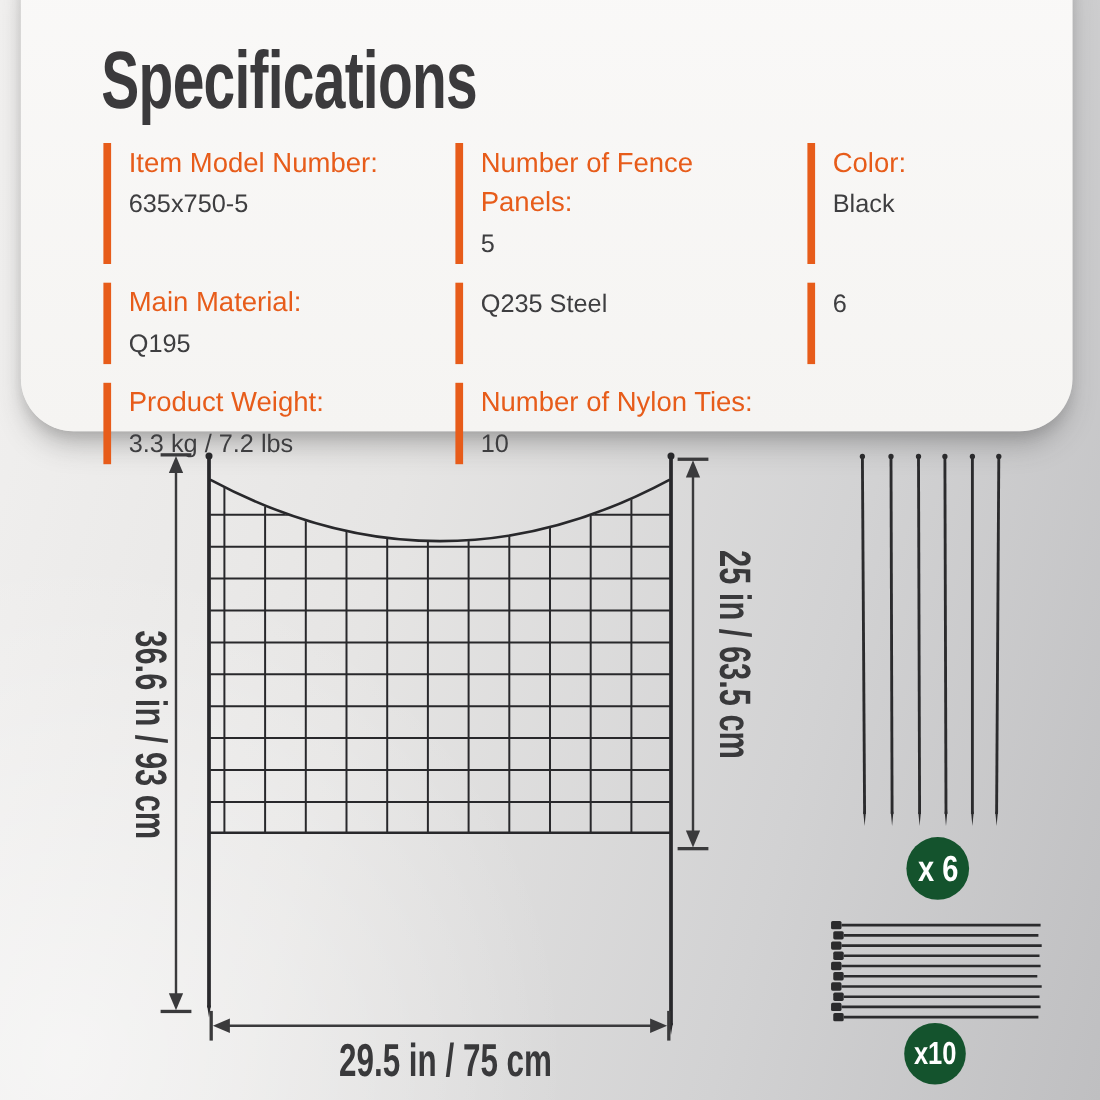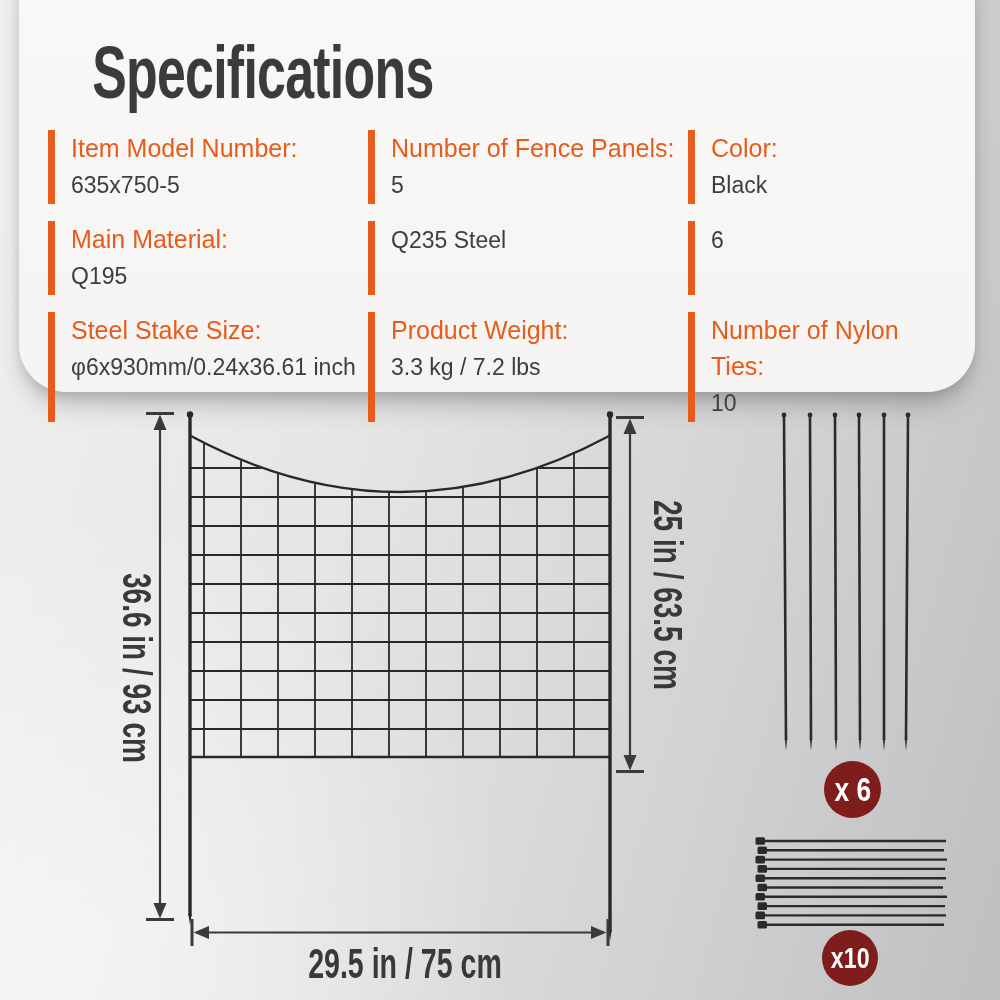--- a/index.html
+++ b/index.html
@@ -18,33 +18,33 @@
   }
   .title{
     position:absolute;left:0;right:0;top:96px;
     font-size:74px;font-weight:bold;color:#3B3A3C;line-height:1;
   }
   .title .cond{display:inline-block;transform:scaleX(0.70);letter-spacing:-1px;}
   .spec-grid{
     position:absolute;left:29px;top:190px;width:905px;
     display:grid;grid-template-columns:320px 320px 265px;row-gap:17px;
   }
-  .spec-item{border-left:7px solid #E75C1A;padding-left:16px;}
+  .spec-item{border-left:7px solid #E75C1A;padding-left:16px;margin-left:46px;}
   .spec-label{color:#E75C1A;font-size:25px;line-height:36px;}
   .spec-value{color:#3E3E40;font-size:23px;line-height:38px;}
   .diagram{position:absolute;left:0;top:0;width:1000px;height:1000px;}
   .dim-label{
     position:absolute;white-space:nowrap;font-weight:bold;color:#39393B;
     font-size:40px;width:300px;text-align:center;line-height:46px;
   }
   #dim-total{left:-13px;top:645px;transform:rotate(90deg) scaleX(0.70);}
   #dim-mesh{left:518px;top:572px;transform:rotate(90deg) scaleX(0.70);}
   #dim-width{left:255px;top:941px;font-size:42px;transform:scaleX(0.68);}
   .badge{
-    position:absolute;border-radius:50%;background:#7f1d1d;color:#FFFFFF;
+    position:absolute;border-radius:50%;background:#14532d;color:#FFFFFF;
     display:flex;align-items:center;justify-content:center;font-weight:bold;
   }
   .badge .cond{display:inline-block;transform:scaleX(0.80);}
   #badge-stakes{left:824px;top:761px;width:57px;height:57px;font-size:33px;}
   #badge-ties{left:822px;top:930px;width:56px;height:56px;font-size:29px;}
 </style>
 </head>
 <body>
 
 <div class="spec-card">
@@ -66,24 +66,20 @@
     </div>
     <div class="spec-item">
       <div class="spec-label">Main Material:</div>
       <div class="spec-value">Q195</div>
     </div>
     <div class="spec-item">
       <div class="spec-value">Q235 Steel</div>
     </div>
     <div class="spec-item">
       <div class="spec-value">6</div>
-    </div>
-    <div class="spec-item">
-      <div class="spec-label">Steel Stake Size:</div>
-      <div class="spec-value">φ6x930mm/0.24x36.61 inch</div>
     </div>
     <div class="spec-item">
       <div class="spec-label">Product Weight:</div>
       <div class="spec-value">3.3 kg / 7.2 lbs</div>
     </div>
     <div class="spec-item">
       <div class="spec-label">Number of Nylon Ties:</div>
       <div class="spec-value">10</div>
     </div>
   </div>

